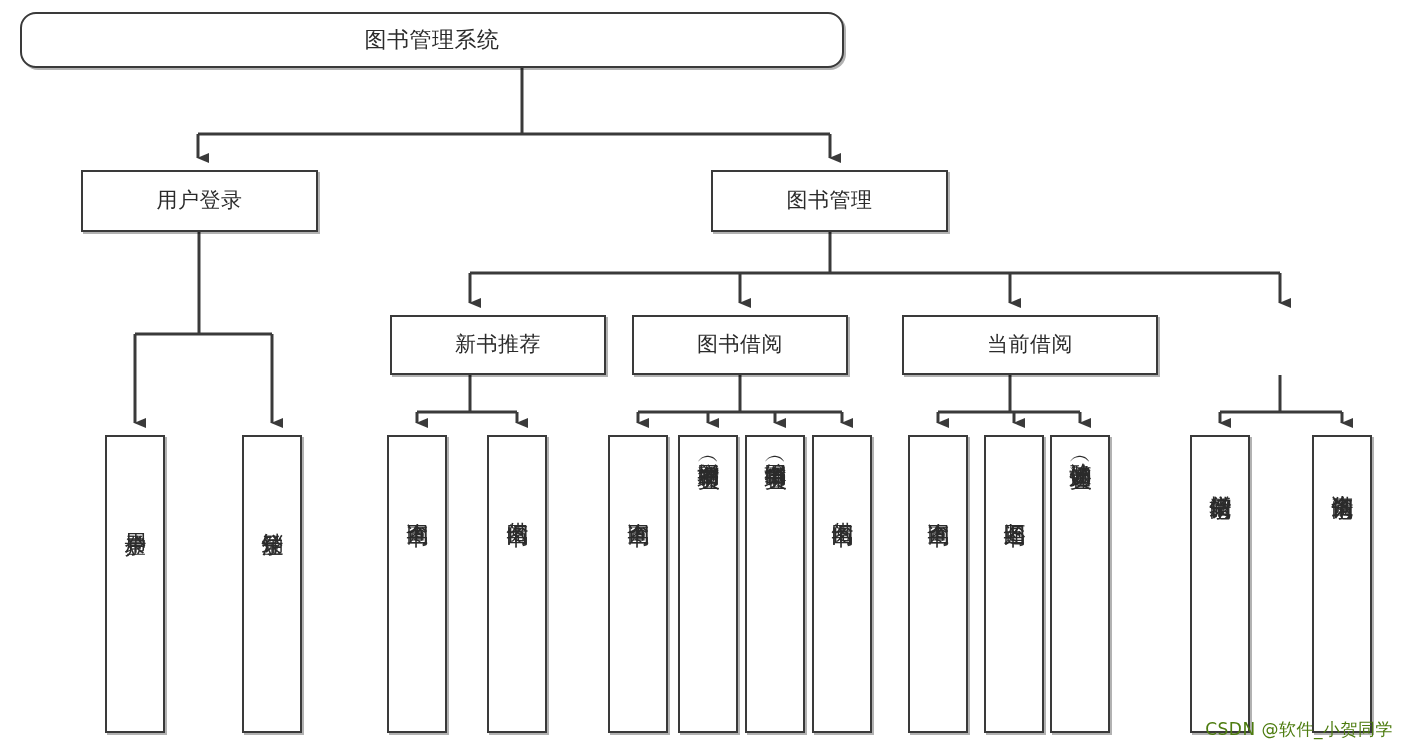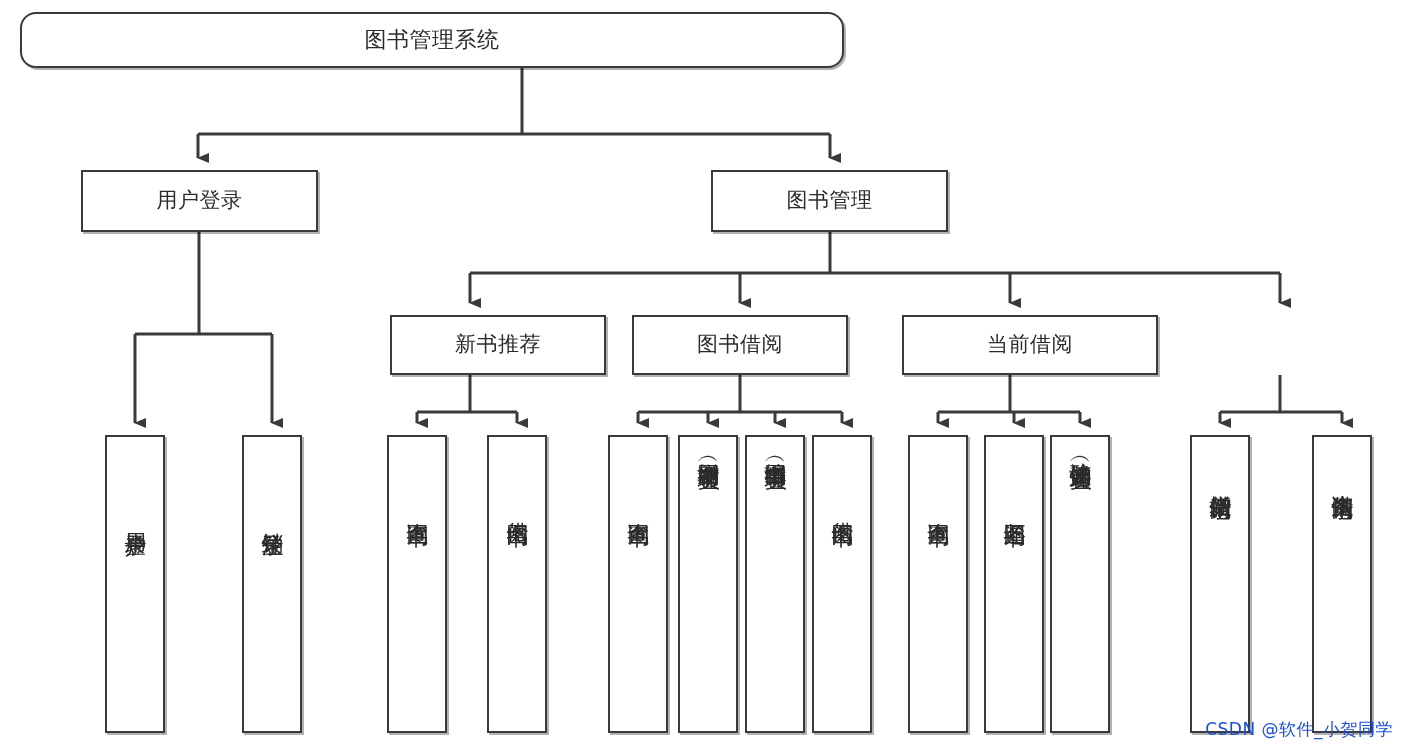--- a/index.html
+++ b/index.html
@@ -58,21 +58,21 @@
     text-align: left;
   }
   #root-title-box .node-label-h {
     font-size: 22px;
   }
   #watermark {
     position: absolute;
     right: 12px;
     bottom: 6px;
     font-size: 17px;
-    color: #1d4ed8;
+    color: #4d7c0f;
     z-index: 5;
     white-space: nowrap;
     letter-spacing: 0.5px;
   }
 </style>
 </head>
 <body>
 
 <div id="diagram-root">
 

